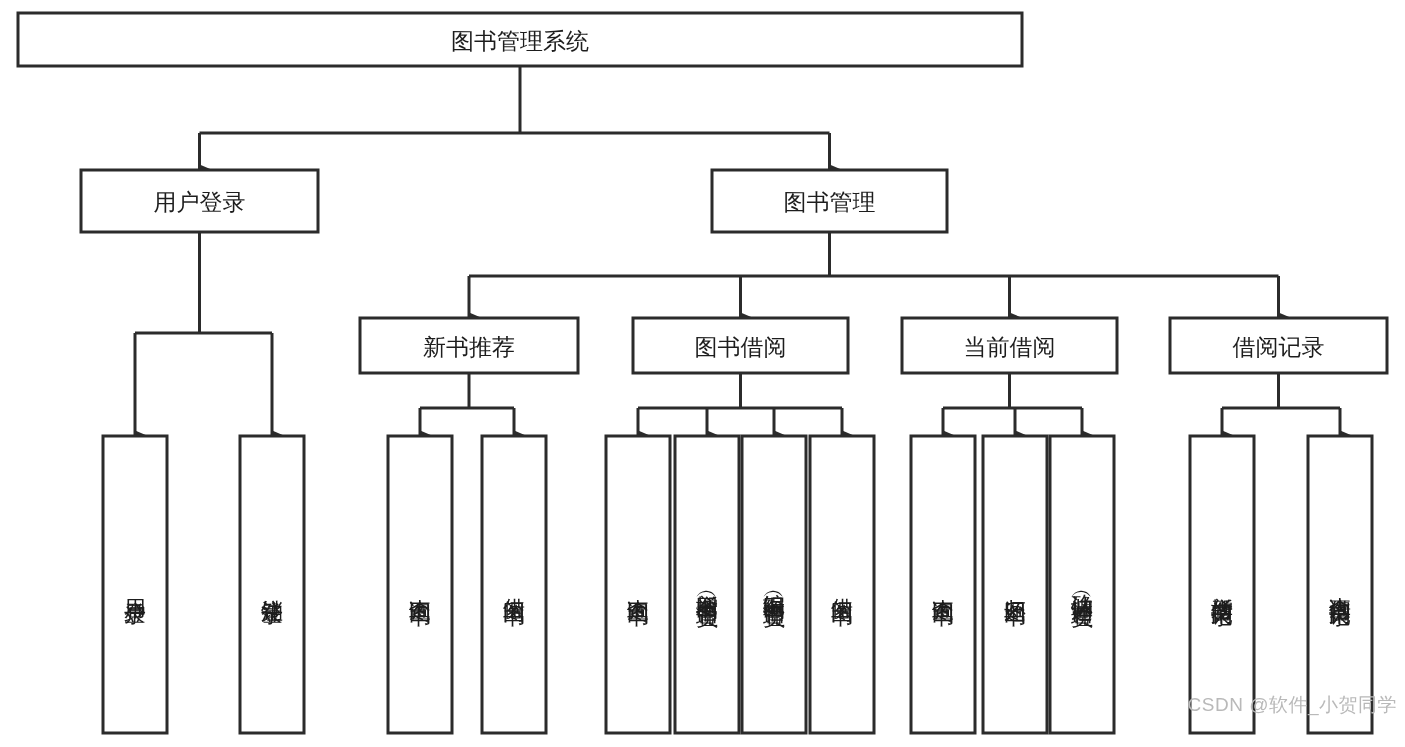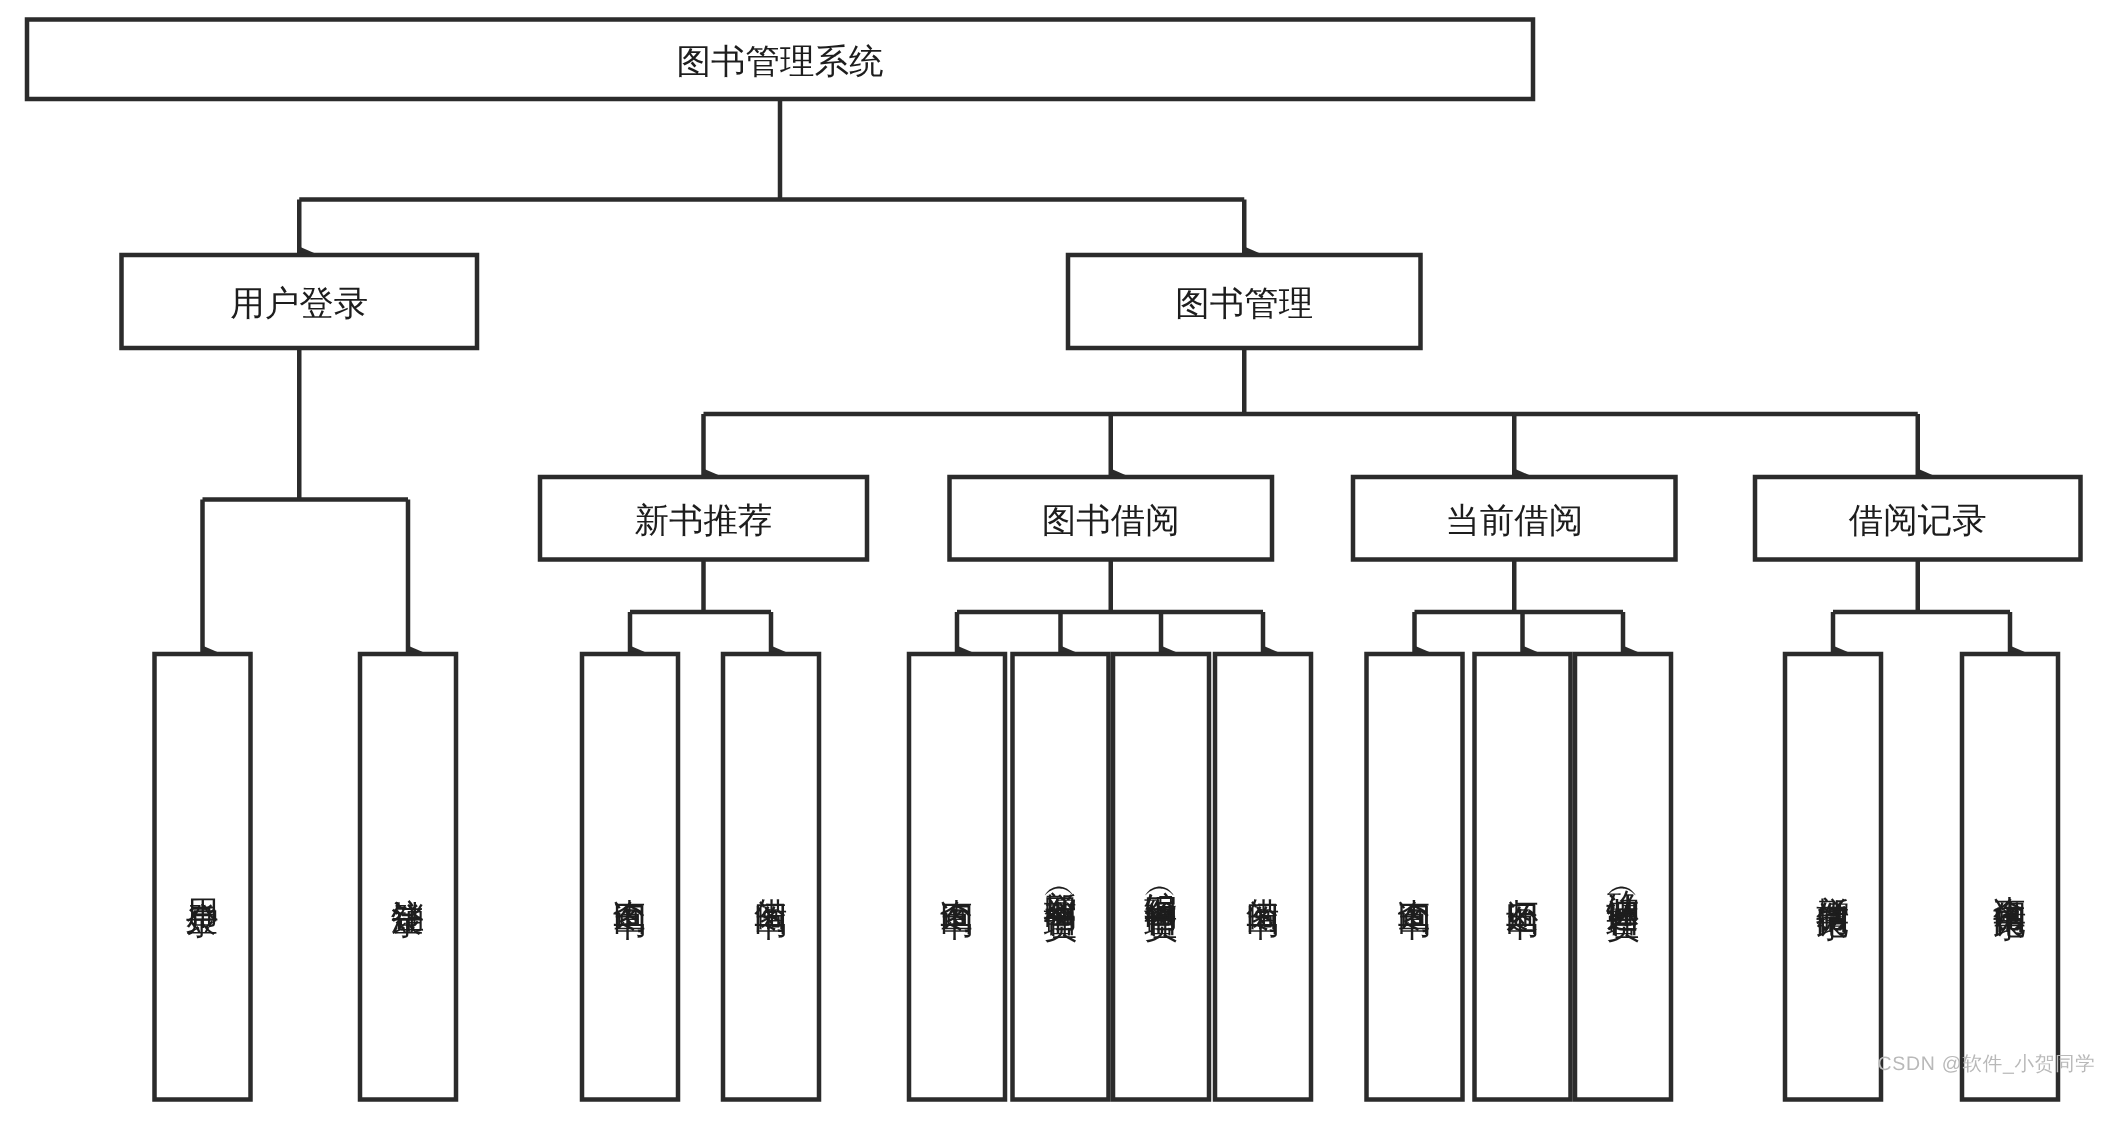--- a/index.html
+++ b/index.html
@@ -63,21 +63,21 @@
     letter-spacing: 2px;
     color: #1d1d1d;
     pointer-events: none;
     text-align: center;
   }
   #watermark {
     position: absolute;
     right: 8px;
     bottom: 4px;
     font-family: "Liberation Sans", "DejaVu Sans", sans-serif;
-    font-size: 13px;
+    font-size: 19px;
     color: #b9b9b9;
     letter-spacing: 0.5px;
     white-space: nowrap;
   }
 </style>
 </head>
 <body>
 
 <div id="diagram-root">
 

